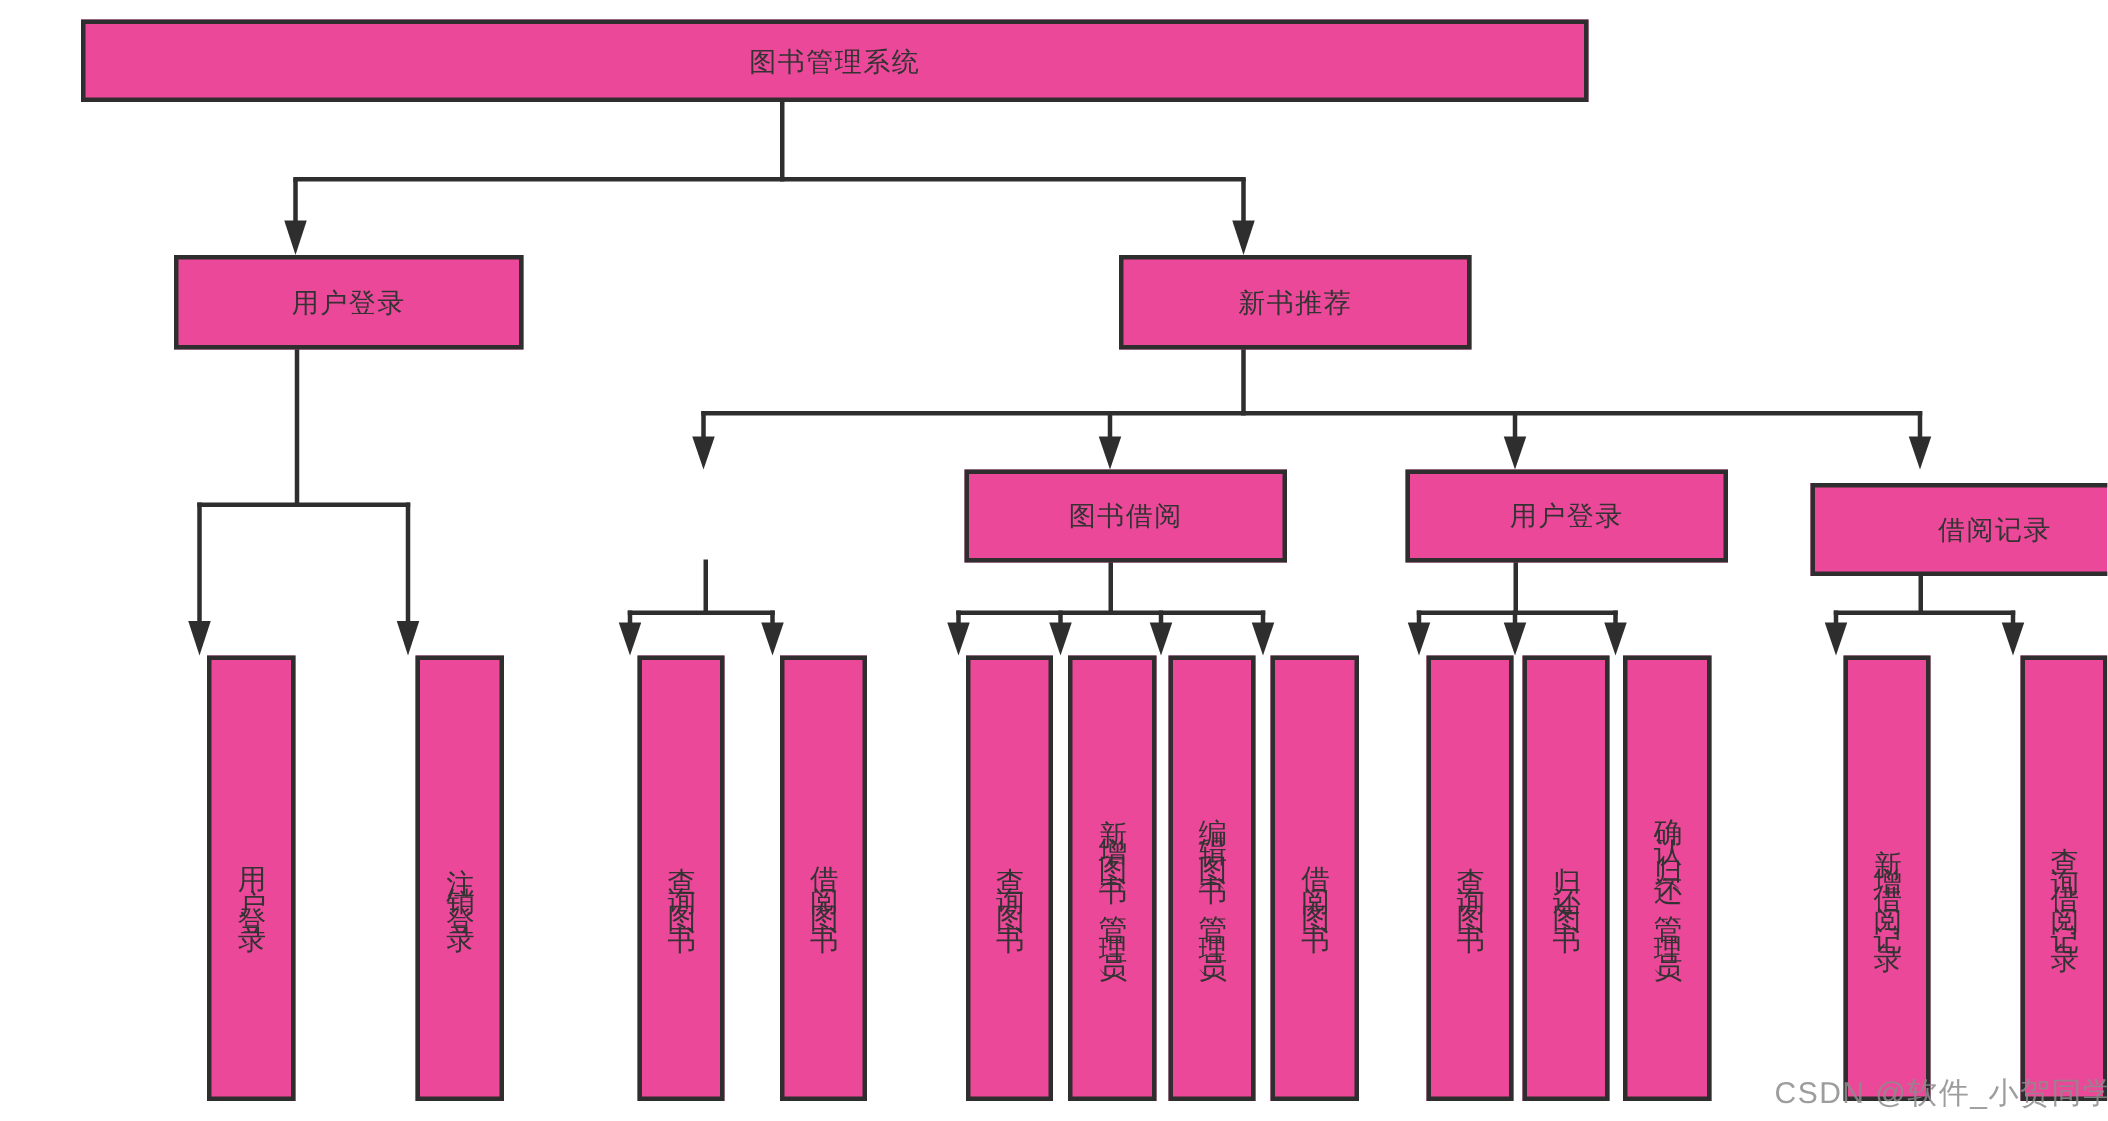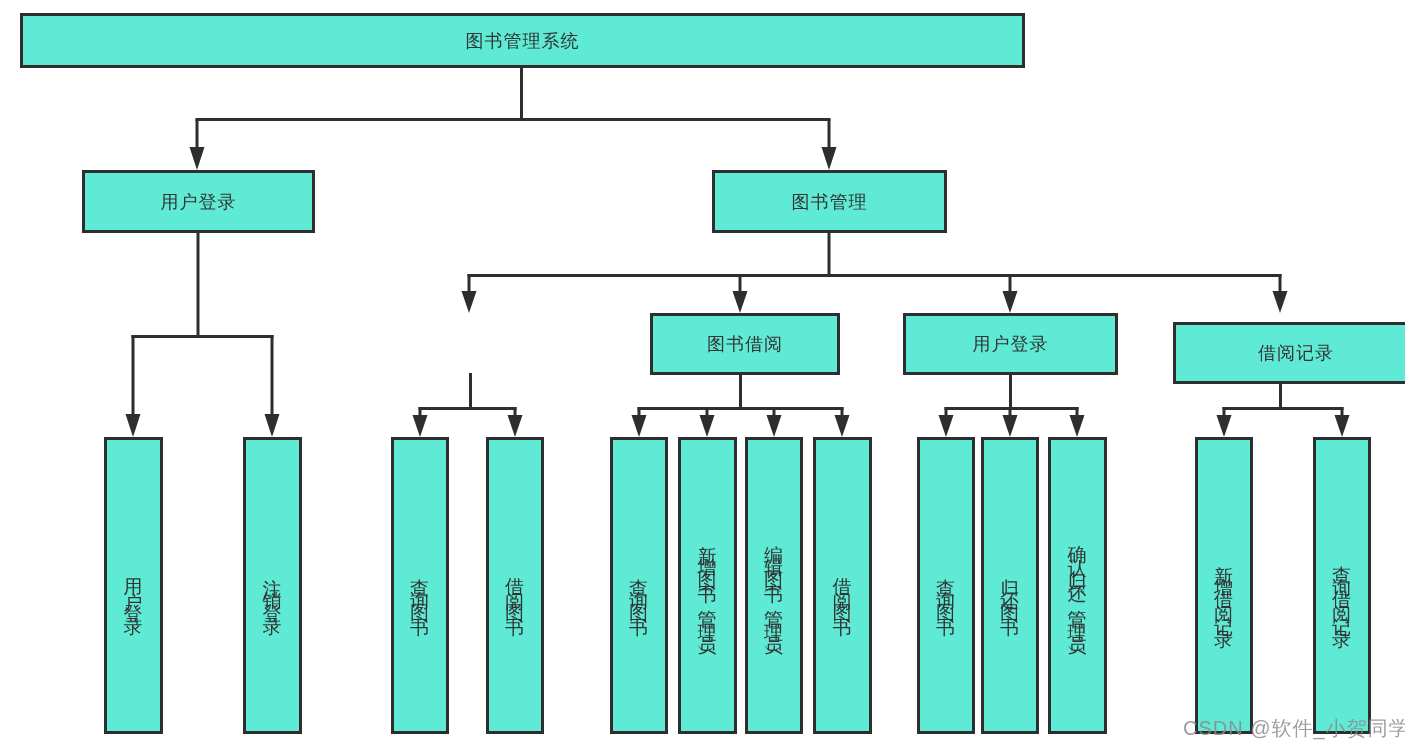--- a/index.html
+++ b/index.html
@@ -8,25 +8,26 @@
     width:1405px;height:747px;
     background:#fff;
     font-family:"Liberation Sans","DejaVu Sans",sans-serif;
     overflow:hidden;
   }
   .connectors{position:absolute;left:0;top:0;}
   .box{
     position:absolute;
     box-sizing:border-box;
     border:3px solid #2e2e2e;
-    background:#5eead4;
+    background:#ec4899;
     display:flex;
     align-items:center;
     justify-content:center;
     color:#333;
+    margin-left:34px;
   }
   .box-h{font-size:18px;letter-spacing:1px;}
   .box-v{
     writing-mode:vertical-rl;
     text-orientation:mixed;
     font-size:19px;
     letter-spacing:13px;
     top:437px;
     height:297px;
     line-height:1;
@@ -125,24 +126,24 @@
   </svg>
 
   <div class="box box-h" style="left:20px;top:13px;width:1005px;height:55px">
     <span>图书管理系统</span>
   </div>
 
   <div class="box box-h" style="left:82px;top:170px;width:233px;height:63px">
     <span>用户登录</span>
   </div>
   <div class="box box-h" style="left:712px;top:170px;width:235px;height:63px">
-    <span>图书管理</span>
+    <span>新书推荐</span>
   </div>
 
-  <div class="box box-h" style="left:650px;top:313px;width:190px;height:62px">
+  <div class="box box-h" style="left:609px;top:313px;width:215px;height:62px">
     <span>图书借阅</span>
   </div>
   <div class="box box-h" style="left:903px;top:313px;width:215px;height:62px">
     <span>用户登录</span>
   </div>
   <div class="box box-h" style="left:1173px;top:322px;width:246px;height:62px">
     <span>借阅记录</span>
   </div>
 
   <div class="box box-v" style="left:104px;width:59px">

